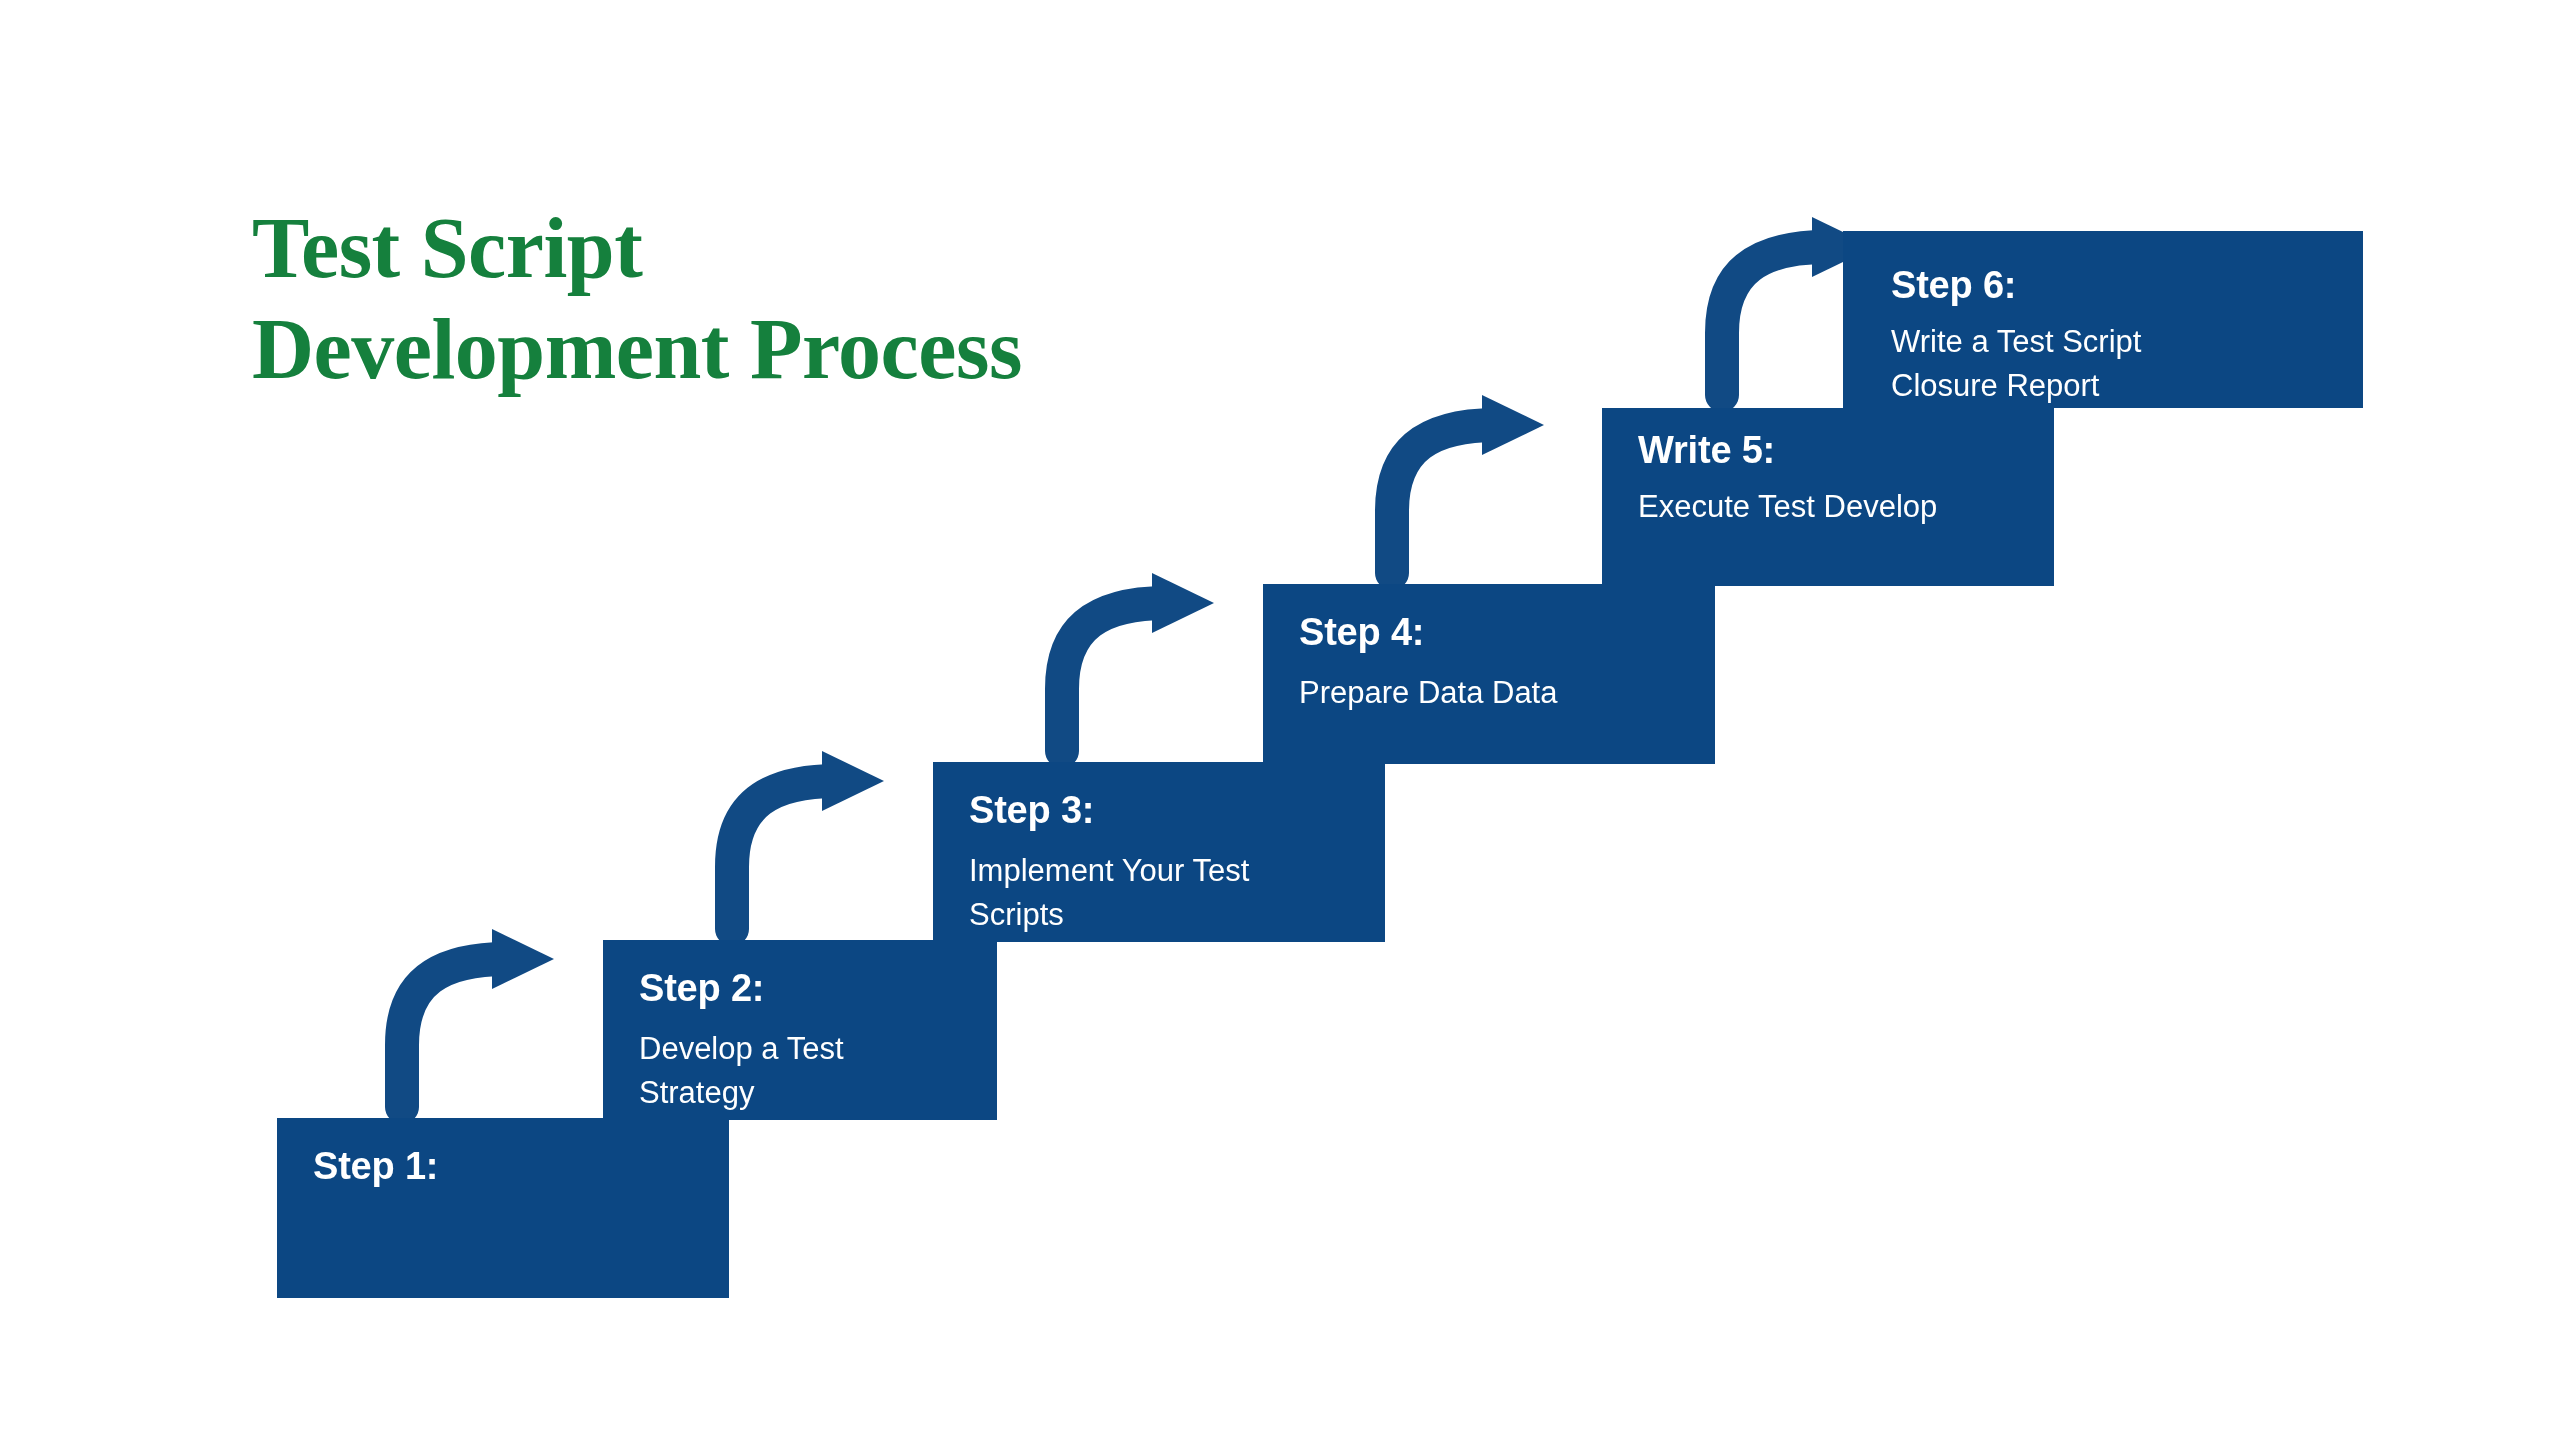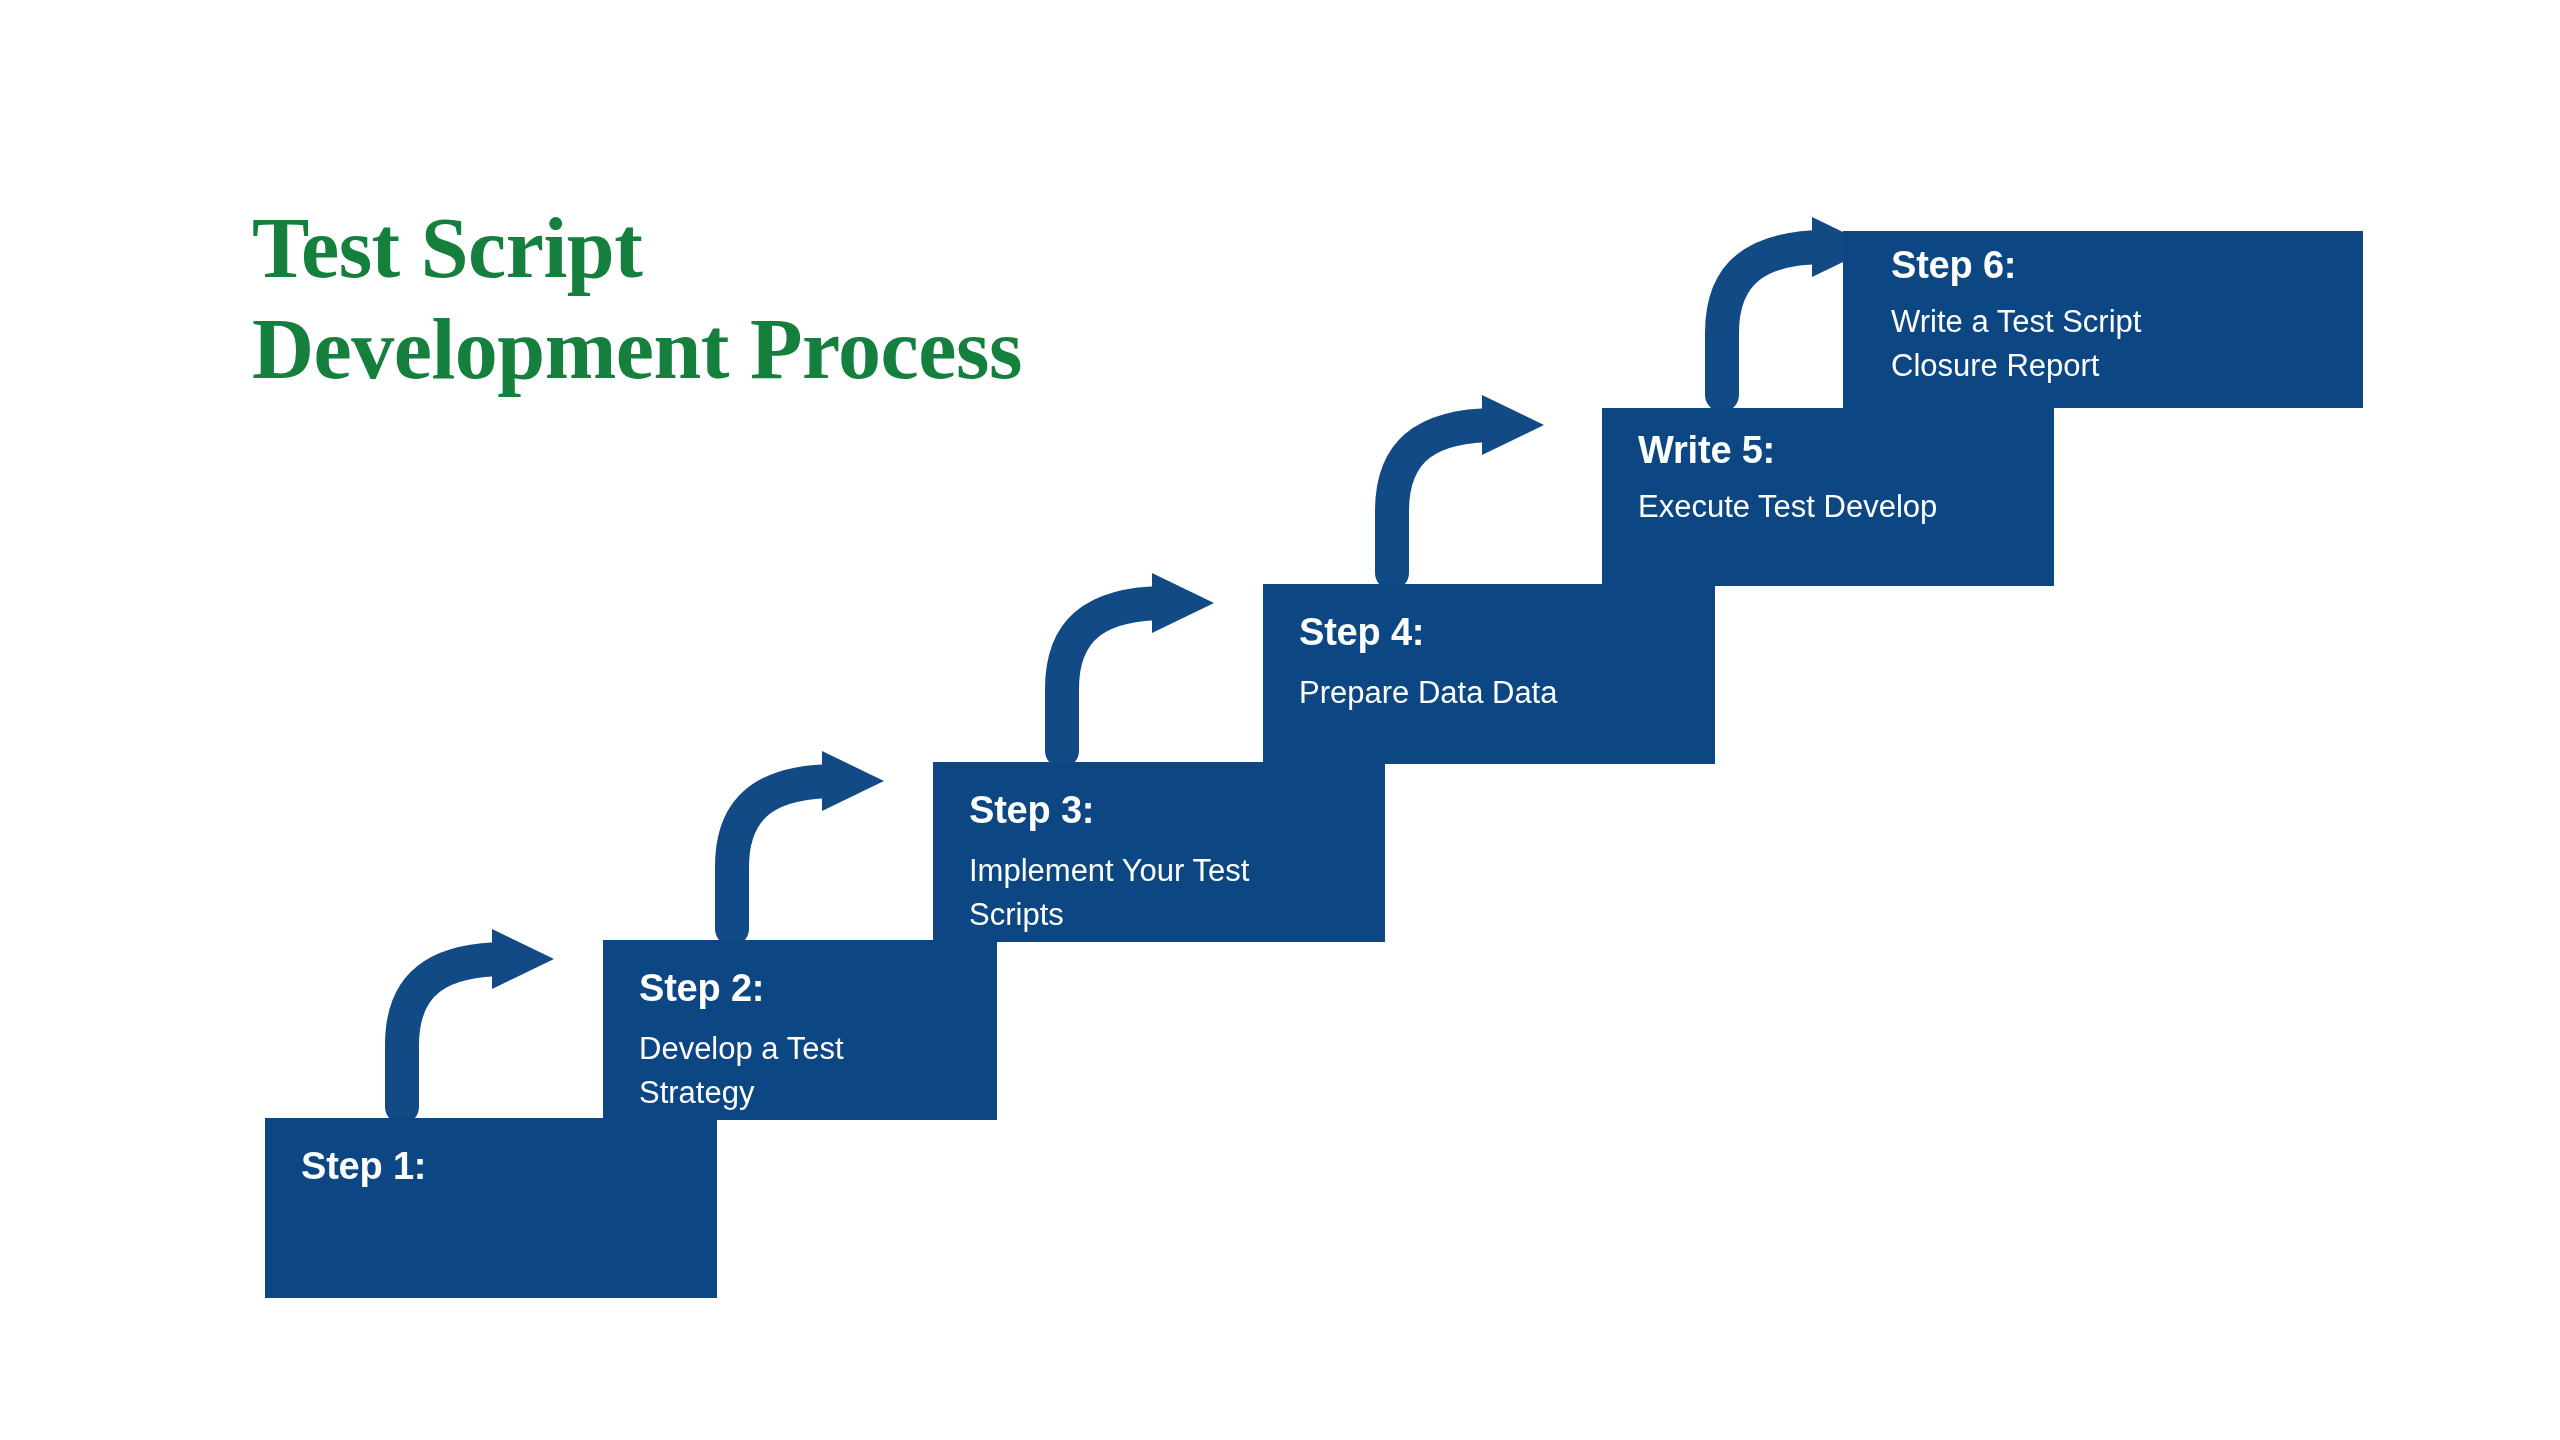--- a/index.html
+++ b/index.html
@@ -85,21 +85,21 @@
   <svg class="arrow" style="left:1370px; top:391px;" viewBox="0 0 190 200">
     <path d="M 22 182 L 22 120 C 22 56 62 34 126 34"></path>
     <polygon points="112,4 174,34 112,64"></polygon>
   </svg>
 
   <svg class="arrow" style="left:1700px; top:213px;" viewBox="0 0 190 200">
     <path d="M 22 182 L 22 120 C 22 56 62 34 126 34"></path>
     <polygon points="112,4 174,34 112,64"></polygon>
   </svg>
 
-  <div class="step-box" style="left:265px; top:1118px; width:452px; height:180px;">
+  <div class="step-box" style="left:277px; top:1118px; width:452px; height:180px;">
     <div class="step-title">Step 1:</div>
   </div>
 
   <div class="step-box" style="left:603px; top:940px; width:394px; height:180px;">
     <div class="step-title">Step 2:</div>
     <div class="step-desc">Develop a Test Strategy</div>
   </div>
 
   <div class="step-box" style="left:933px; top:762px; width:452px; height:180px;">
     <div class="step-title">Step 3:</div>
@@ -110,19 +110,19 @@
   <div class="step-box" style="left:1263px; top:584px; width:452px; height:180px;">
     <div class="step-title">Step 4:</div>
     <div class="step-desc">Prepare Data Data</div>
   </div>
 
   <div class="step-box tight" style="left:1602px; top:408px; width:452px; height:178px; padding-top:20px;">
     <div class="step-title">Write 5:</div>
     <div class="step-desc">Execute Test Develop</div>
   </div>
 
-  <div class="step-box tight" style="left:1843px; top:231px; width:520px; height:177px; padding-top:12px; padding-left:48px;">
+  <div class="step-box tight" style="left:1843px; top:231px; width:520px; height:177px; padding-top:32px; padding-left:48px;">
     <div class="step-title">Step 6:</div>
     <div class="step-desc">Write a Test Script
 Closure Report</div>
   </div>
 
 </div>
 
 </body></html>

